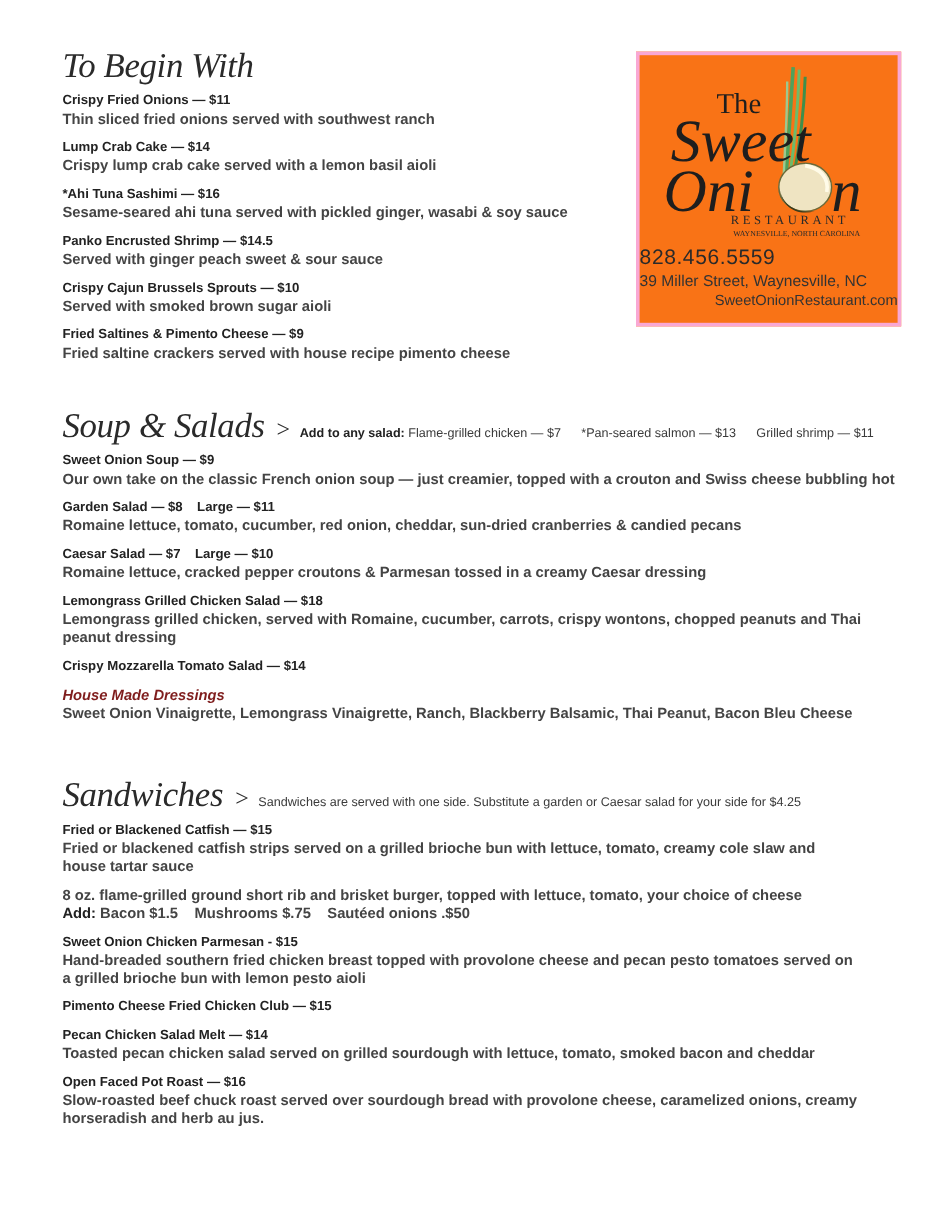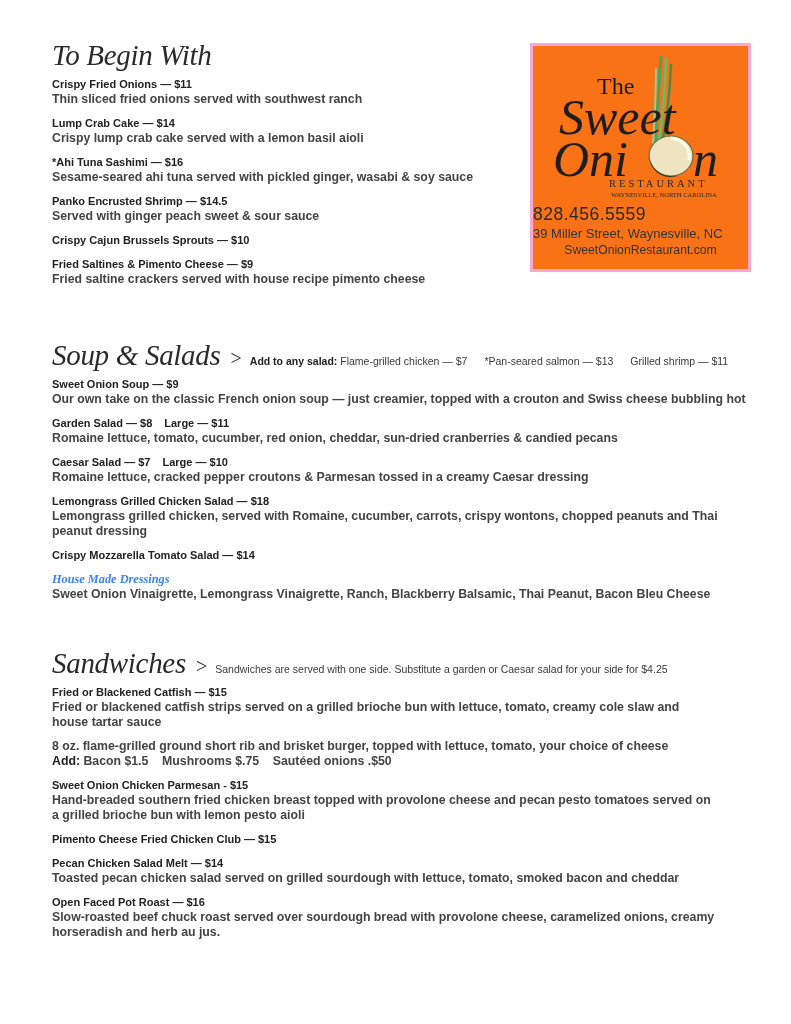--- a/index.html
+++ b/index.html
@@ -9,26 +9,26 @@
   .section-head { display: flex; align-items: baseline; white-space: nowrap; }
   .chev { font-family: "Liberation Serif", serif; font-size: 20px; color: #2a2a2a; margin: 0 8px 0 10px; }
   .note { font-size: 10.5px; color: #3a3a3a; }
   .note b { color: #222; font-weight: bold; }
   .note .gap { display: inline-block; width: 14px; }
   .item { margin-top: 9px; }
   .item-title { font-weight: bold; font-size: 11px; color: #222; line-height: 15px; }
   .item-title .gap { display: inline-block; width: 12px; }
   .item-desc { font-size: 12.3px; color: #444; line-height: 15px; font-weight: bold; }
   .item-desc b { color: #222; }
-  .dressings-title { font-weight: bold; font-style: italic; font-size: 12.3px; color: #3b82f6; line-height: 15px; font-family: Liberation Serif, serif; }
+  .dressings-title { font-weight: bold; font-style: italic; font-size: 12.3px; color: #7f1d1d; line-height: 15px; }
   .logo-box { position: absolute; left: 530px; top: 43px; width: 215px; height: 223px; border: 3px solid #f9a8d4; background: #f97316; }
   .logo-svg { position: absolute; left: 0; top: 0; }
   .logo-phone { position: absolute; left: 0; width: 215px; top: 158px; text-align: left; font-size: 17.5px; color: #2a2a2a; letter-spacing: 0.5px; }
   .logo-addr { position: absolute; left: 0; width: 215px; top: 180px; text-align: left; font-size: 13px; color: #333; }
-  .logo-url { position: absolute; left: 0; width: 215px; top: 197px; text-align: center; font-size: 12.2px; color: #333; }
+  .logo-url { position: absolute; left: 0; width: 215px; top: 197px; text-align: right; font-size: 12.2px; color: #333; }
   #s1 { top: 0; }
   #s2 { top: 300px; }
   #s3 { top: 608px; }
   .sec { position: absolute; left: 0; width: 700px; }
 </style>
 </head>
 <body>
 
 <div class="logo-box">
   <svg class="logo-svg" width="215" height="160" viewBox="0 0 215 160">
@@ -69,20 +69,21 @@
     <div class="item">
       <div class="item-title">*Ahi Tuna Sashimi — $16</div>
       <div class="item-desc">Sesame-seared ahi tuna served with pickled ginger, wasabi &amp; soy sauce</div>
     </div>
     <div class="item">
       <div class="item-title">Panko Encrusted Shrimp — $14.5</div>
       <div class="item-desc">Served with ginger peach sweet &amp; sour sauce</div>
     </div>
     <div class="item">
       <div class="item-title">Crispy Cajun Brussels Sprouts — $10</div>
+      <div class="item-desc">Served with smoked brown sugar aioli</div>
     </div>
     <div class="item">
       <div class="item-title">Fried Saltines &amp; Pimento Cheese — $9</div>
       <div class="item-desc">Fried saltine crackers served with house recipe pimento cheese</div>
     </div>
   </div>
 
   <div class="sec" id="s2">
     <div class="section-head">
       <span class="section-title">Soup &amp; Salads</span>

